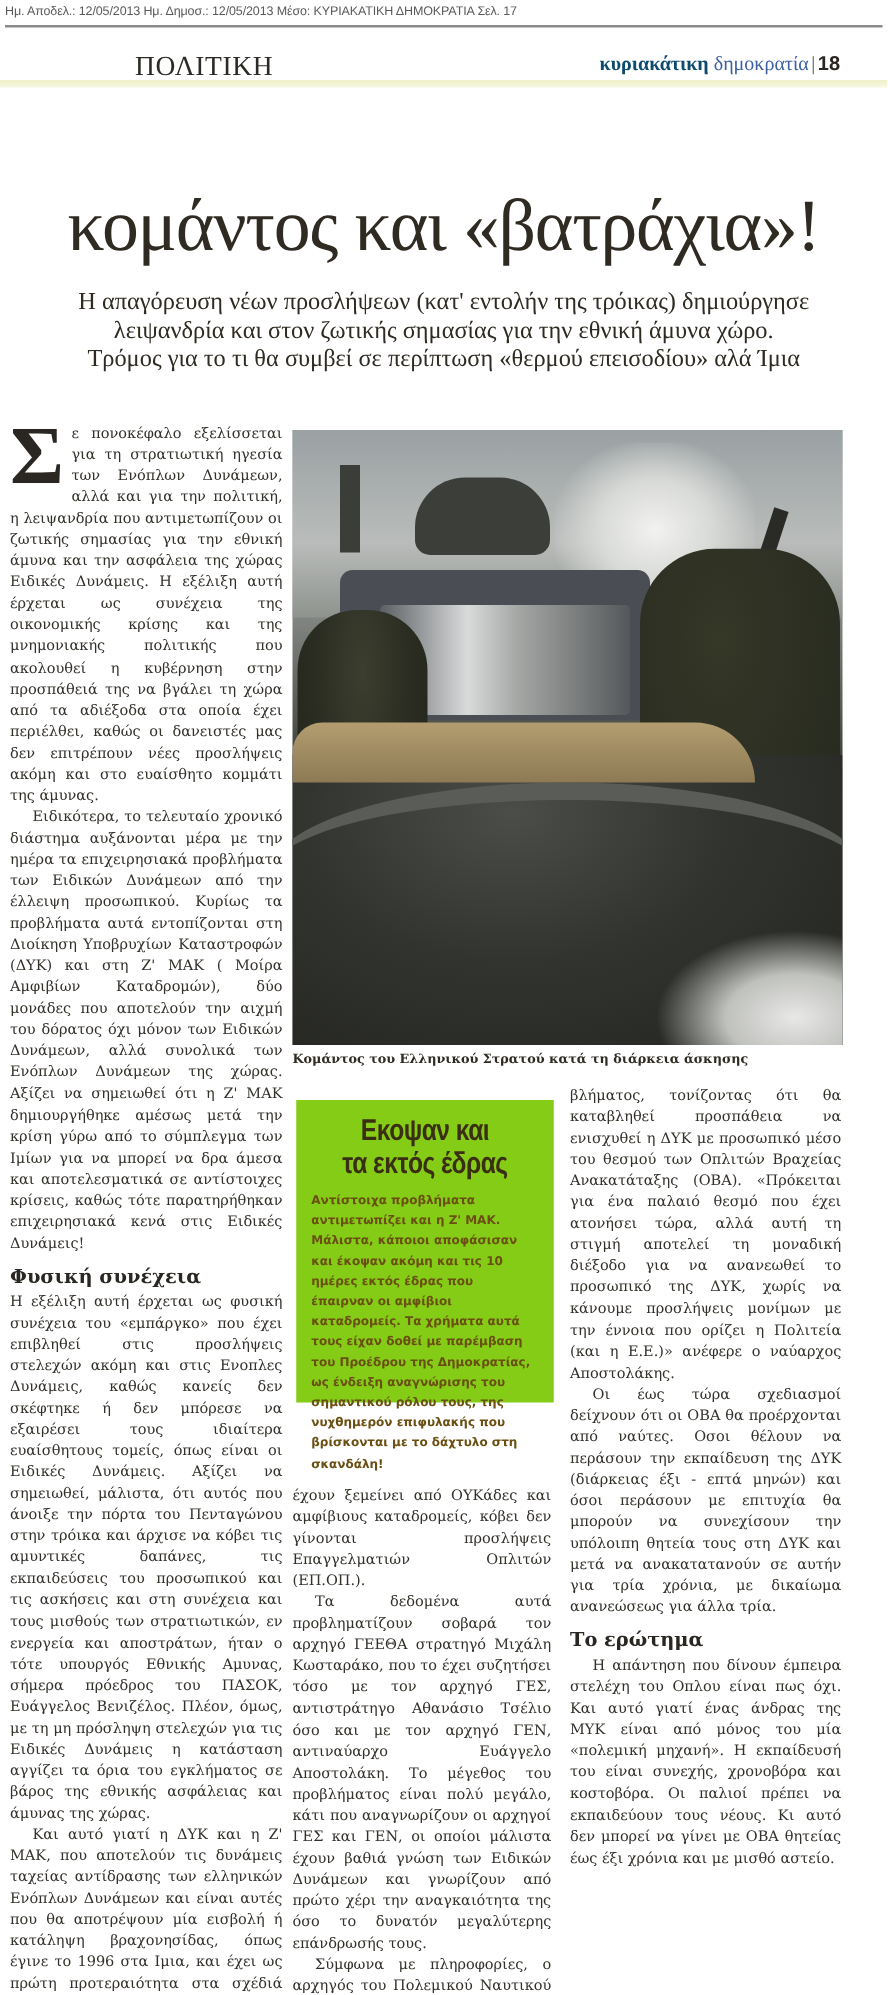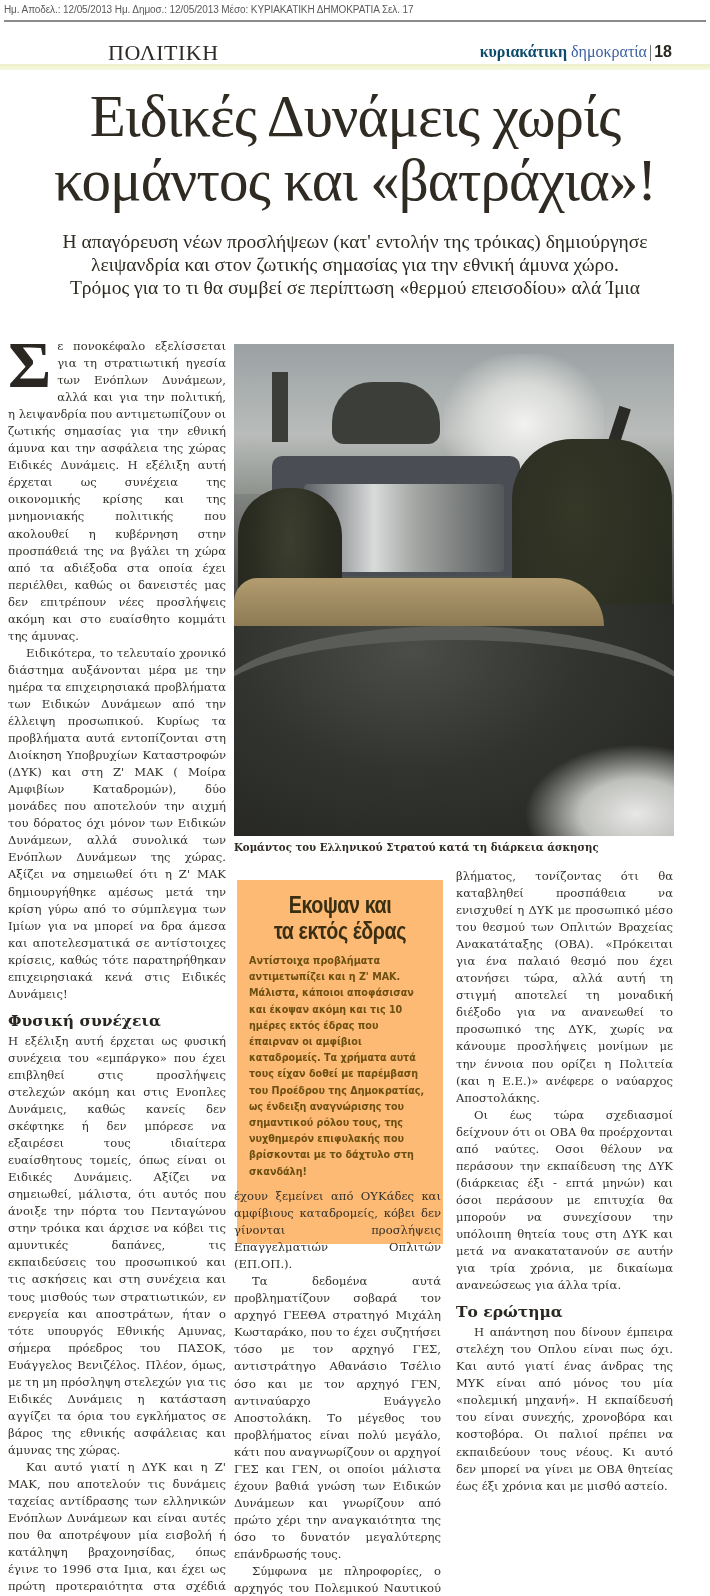--- a/index.html
+++ b/index.html
@@ -89,22 +89,22 @@
   .photo .splash { position: absolute; left: 290px; top: 400px; width: 160px; height: 100px;
     background: radial-gradient(ellipse at 70% 70%, #e8e8e6 0%, #bfc1bd 35%, rgba(60,60,60,0) 70%); }
 
   .caption {
     position: absolute; left: 234px; top: 841px; width: 440px;
     font-family: "DejaVu Serif", serif; font-weight: bold;
     font-size: 10.2px; color: #2f2b22; white-space: nowrap;
   }
 
   .sidebar-box {
-    position: absolute; left: 237px; top: 880px; width: 206px; height: 364px;
-    background: #fdba74; padding: 12px 12px 16px 12px;
+    position: absolute; left: 237px; top: 880px; width: 206px; height: 242px;
+    background: #84cc16; padding: 12px 12px 16px 12px;
   }
   .sidebar-box h2 {
     font-family: "Liberation Sans", sans-serif; font-weight: bold; font-size: 24px;
     line-height: 26px; text-align: center; color: #3a2f12; letter-spacing: -0.5px;
     transform: scaleX(0.82); transform-origin: center; margin-bottom: 9px;
   }
   .sidebar-box p {
     font-family: "DejaVu Sans", sans-serif; font-weight: bold; font-size: 9.6px;
     line-height: 16.2px; color: #6b4f12; text-align: left;
   }
@@ -116,21 +116,21 @@
 <div class="meta-rule"></div>
 
 <div class="section-label">ΠΟΛΙΤΙΚΗ</div>
 <div class="masthead">
   <span class="kyr">κυριακάτικη</span>
   <span class="dim">δημοκρατία</span><span class="sep">|</span><span class="page">18</span>
 </div>
 <div class="section-rule"></div>
 
 <h1 class="headline">
-  <span>Ειδικές Δυνάμεις χωρίς</span><br>
+  <br>
   <span>κομάντος και «βατράχια»!</span>
 </h1>
 
 <div class="subhead">
   <span>Η απαγόρευση νέων προσλήψεων (κατ' εντολήν της τρόικας) δημιούργησε</span><br>
   <span>λειψανδρία και στον ζωτικής σημασίας για την εθνική άμυνα χώρο.</span><br>
   <span>Τρόμος για το τι θα συμβεί σε περίπτωση «θερμού επεισοδίου» αλά Ίμια</span>
 </div>
 
 <div class="col col-1">

